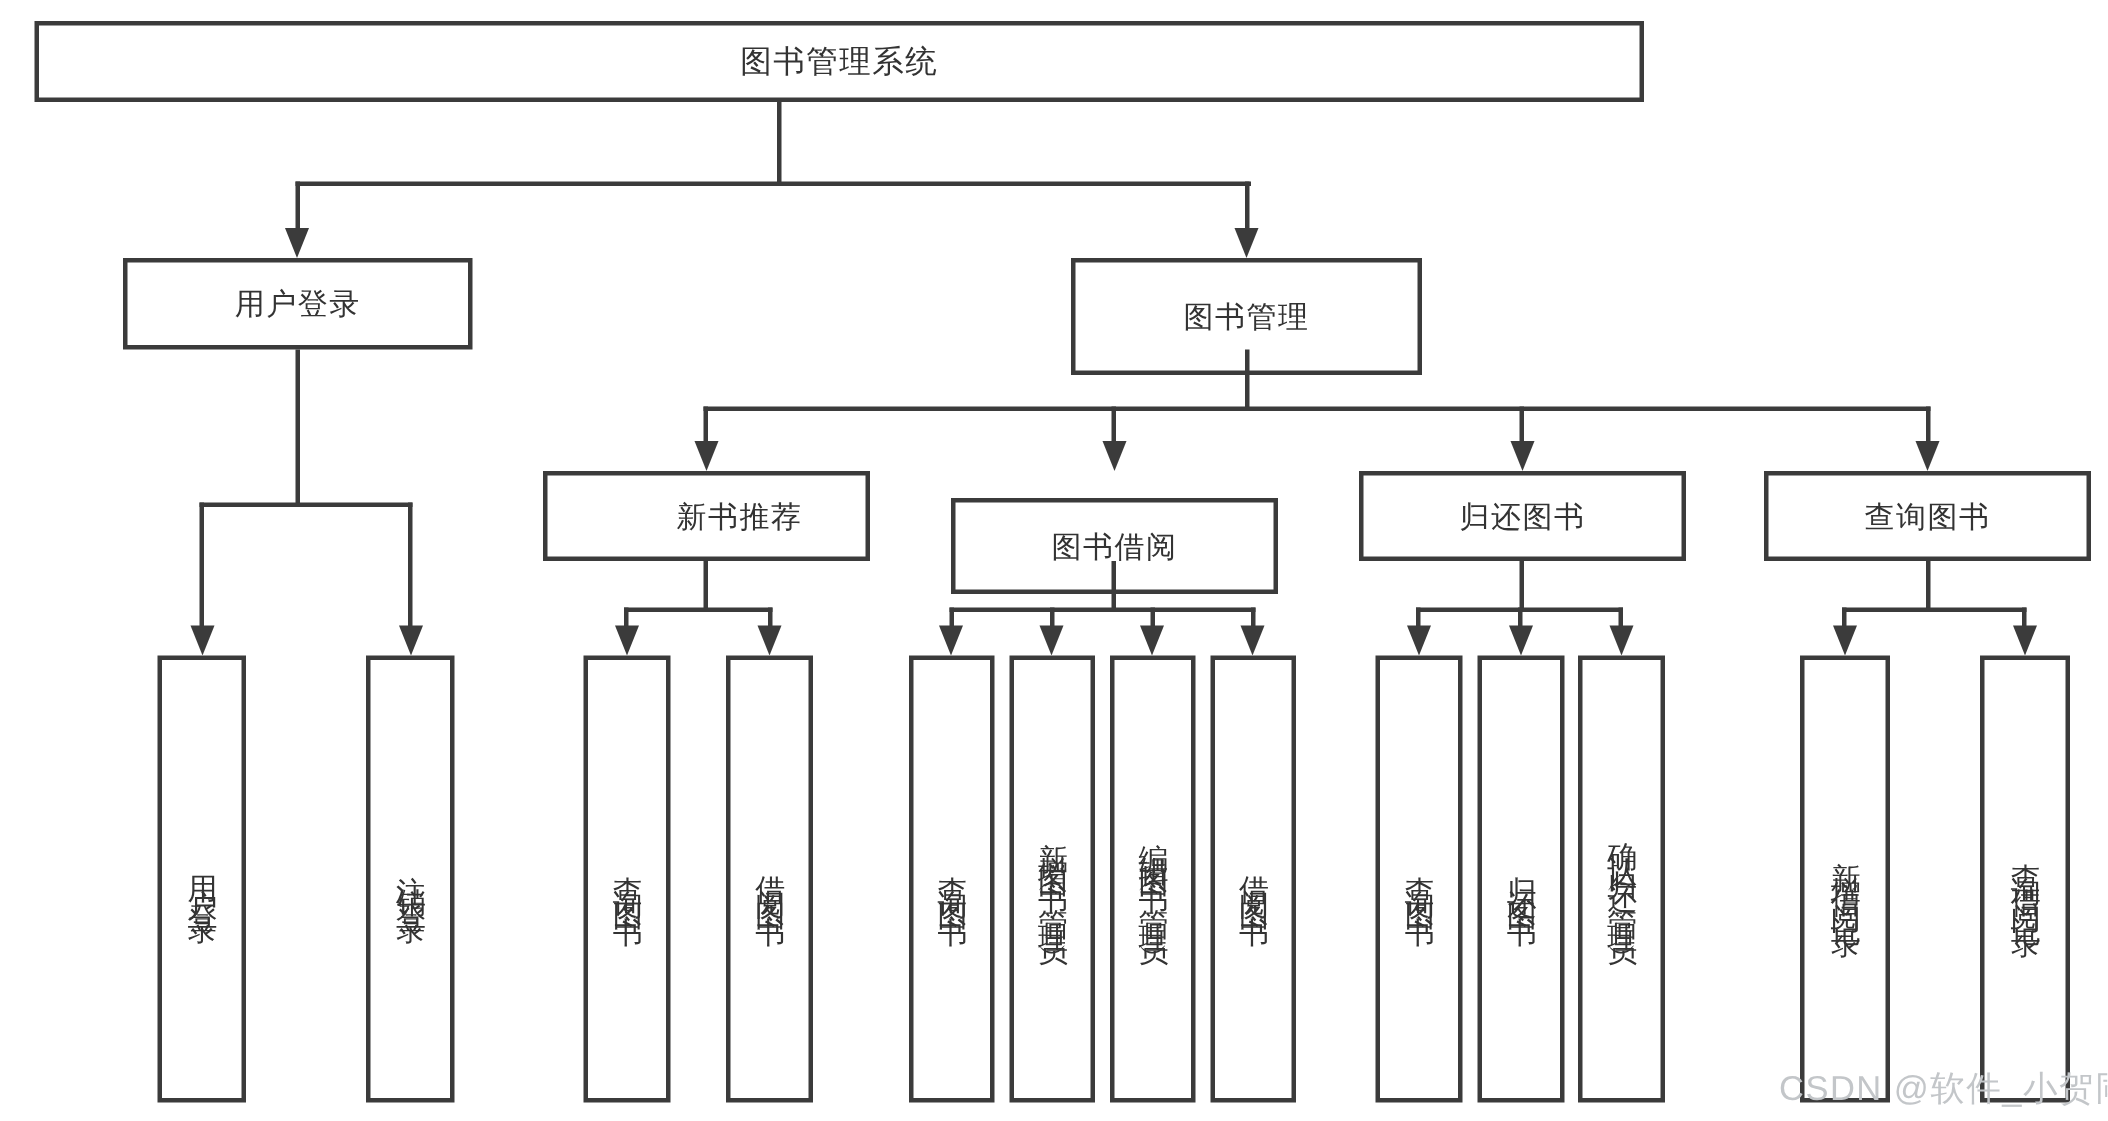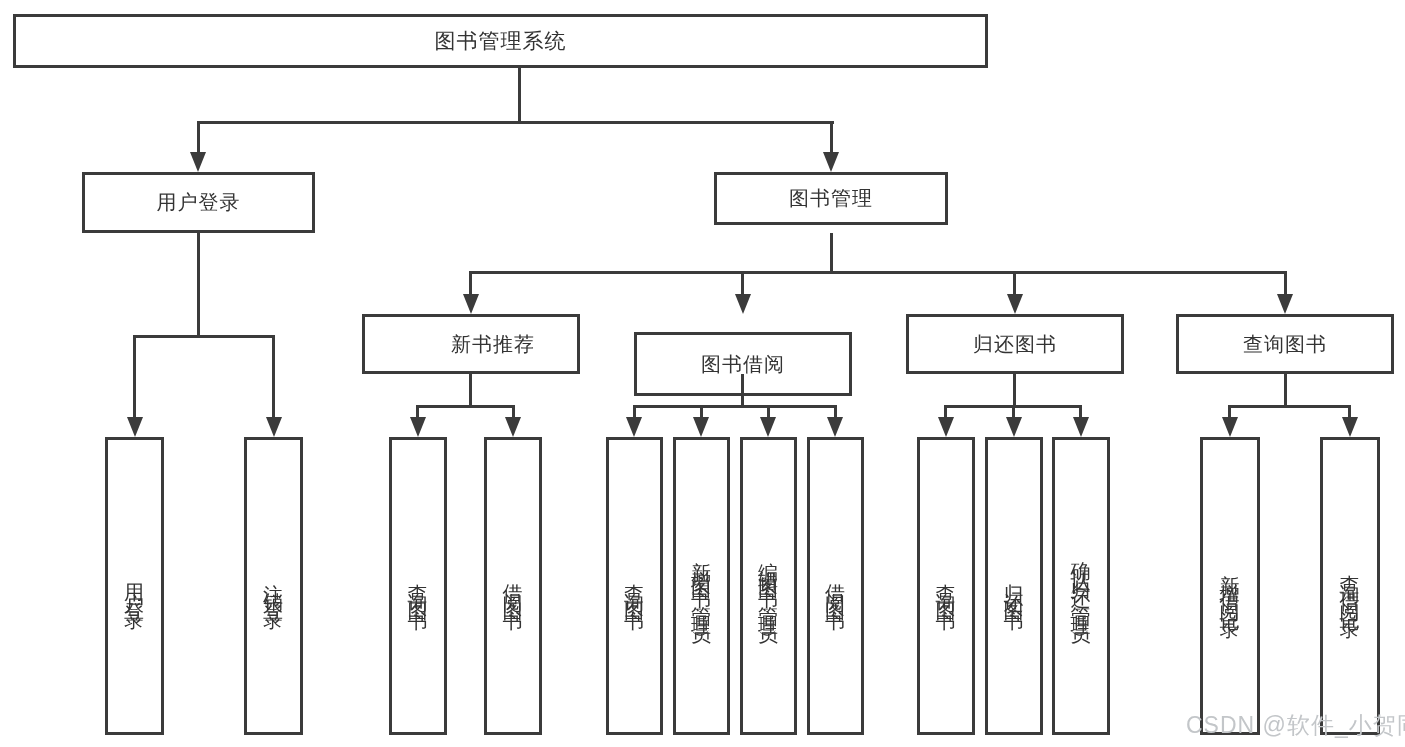--- a/index.html
+++ b/index.html
@@ -58,32 +58,32 @@
     letter-spacing:1px;
     z-index:10;
     white-space:nowrap;
   }
 </style>
 </head>
 <body>
 
 <div id="canvas">
 
-  <div class="box root" style="left:13px;top:14px;width:975px;height:54px;">图书管理系统</div>
+  <div class="box root" style="left:23px;top:14px;width:1073px;height:54px;">图书管理系统</div>
 
   <div class="v-line" style="left:518px;top:67px;height:56px;"></div>
   <div class="h-line" style="left:197px;top:121px;width:637px;"></div>
 
   <div class="v-line" style="left:197px;top:121px;height:34px;"></div>
   <div class="arrow" style="left:190px;top:152px;"></div>
   <div class="v-line" style="left:830px;top:121px;height:34px;"></div>
   <div class="arrow" style="left:823px;top:152px;"></div>
 
   <div class="box" style="left:82px;top:172px;width:233px;height:61px;">用户登录</div>
-  <div class="box" style="left:714px;top:172px;width:234px;height:53px;font-family:Liberation Mono, monospace;">图书管理</div>
+  <div class="box" style="left:714px;top:172px;width:234px;height:78px;font-family:Liberation Mono, monospace;">图书管理</div>
 
   <div class="v-line" style="left:197px;top:233px;height:105px;"></div>
   <div class="h-line" style="left:133px;top:335px;width:142px;"></div>
   <div class="v-line" style="left:133px;top:335px;height:85px;"></div>
   <div class="arrow" style="left:127px;top:417px;"></div>
   <div class="v-line" style="left:272px;top:335px;height:85px;"></div>
   <div class="arrow" style="left:266px;top:417px;"></div>
 
   <div class="vleaf" style="left:105px;top:437px;width:59px;height:298px;">用户登录</div>
   <div class="vleaf" style="left:244px;top:437px;width:59px;height:298px;">注销登录</div>

